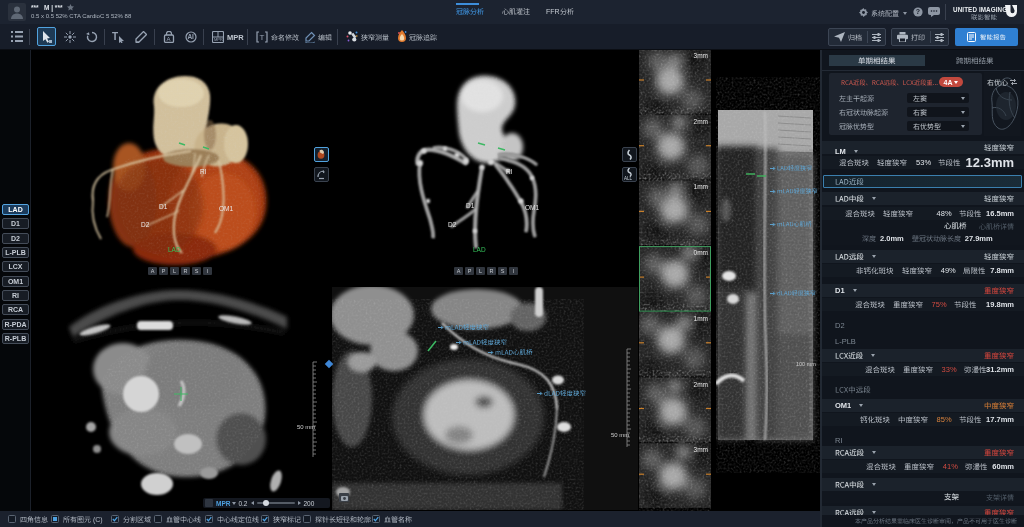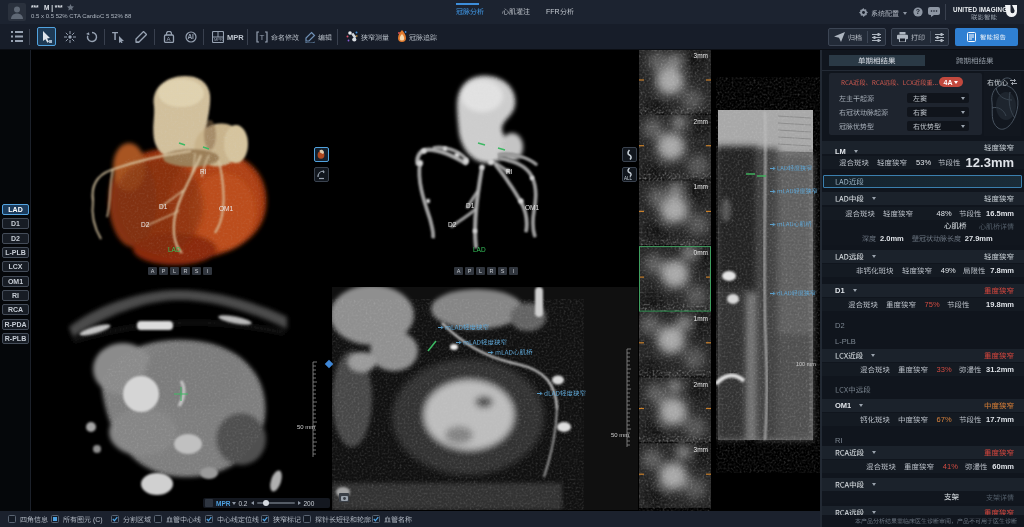--- a/index.html
+++ b/index.html
@@ -1642,21 +1642,21 @@
       </div>
       <div class="fx" style="margin-left:7px">
         <svg width="22.5" height="7.5" viewBox="0 -880 3000 1000" style="vertical-align:middle;">
           <g transform="scale(1,-1)" fill="#c3c9d1">
             <use href="#g101" x="0"></use>
             <use href="#g79" x="1000"></use>
             <use href="#g102" x="2000"></use>
           </g>
         </svg>
       </div>
-      <div class="fx" style="margin-left:17px">
+      <div class="fx" style="margin-left:10px">
         <span style="font-size:7.5px;font-weight:bold;color:#dfe3e8">19.8mm</span>
       </div>
     </div>
     <div class="abs fx" style="left:13px;top:269px;height:12px">
       <span style="color:#7d8792;font-size:7.5px">D2</span>
     </div>
     <div class="abs fx" style="left:13px;top:285px;height:12px">
       <span style="color:#7d8792;font-size:7.5px">L-PLB</span>
     </div>
     <div class="abs" style="left:0;top:299px;width:202px;height:13px;background:#1b222b"></div>
@@ -1709,21 +1709,21 @@
       </div>
       <div class="fx" style="margin-left:7px">
         <svg width="22.5" height="7.5" viewBox="0 -880 3000 1000" style="vertical-align:middle;">
           <g transform="scale(1,-1)" fill="#c3c9d1">
             <use href="#g112" x="0"></use>
             <use href="#g113" x="1000"></use>
             <use href="#g102" x="2000"></use>
           </g>
         </svg>
       </div>
-      <div class="fx" style="margin-left:5px">
+      <div class="fx" style="">
         <span style="font-size:7.5px;font-weight:bold;color:#dfe3e8">31.2mm</span>
       </div>
     </div>
     <div class="abs fx" style="left:13px;top:334px;height:12px">
       <svg width="35.7" height="7.5" viewBox="0 -880 4754 1000" style="vertical-align:middle;">
         <g transform="scale(1,-1)" fill="#7d8792">
           <use href="#g63" x="0"></use>
           <use href="#g77" x="543"></use>
           <use href="#g82" x="1181"></use>
           <use href="#g47" x="1754"></use>
@@ -1763,21 +1763,21 @@
         <svg width="30.0" height="7.5" viewBox="0 -880 4000 1000" style="vertical-align:middle;">
           <g transform="scale(1,-1)" fill="#c3c9d1">
             <use href="#g47" x="0"></use>
             <use href="#g67" x="1000"></use>
             <use href="#g22" x="2000"></use>
             <use href="#g23" x="3000"></use>
           </g>
         </svg>
       </div>
       <div class="fx" style="margin-left:9px">
-        <span style="font-size:7.5px;color:#d9823c">67%</span>
+        <span style="font-size:7.5px;color:#d9823c">85%</span>
       </div>
       <div class="fx" style="margin-left:7px">
         <svg width="22.5" height="7.5" viewBox="0 -880 3000 1000" style="vertical-align:middle;">
           <g transform="scale(1,-1)" fill="#c3c9d1">
             <use href="#g101" x="0"></use>
             <use href="#g79" x="1000"></use>
             <use href="#g102" x="2000"></use>
           </g>
         </svg>
       </div>

